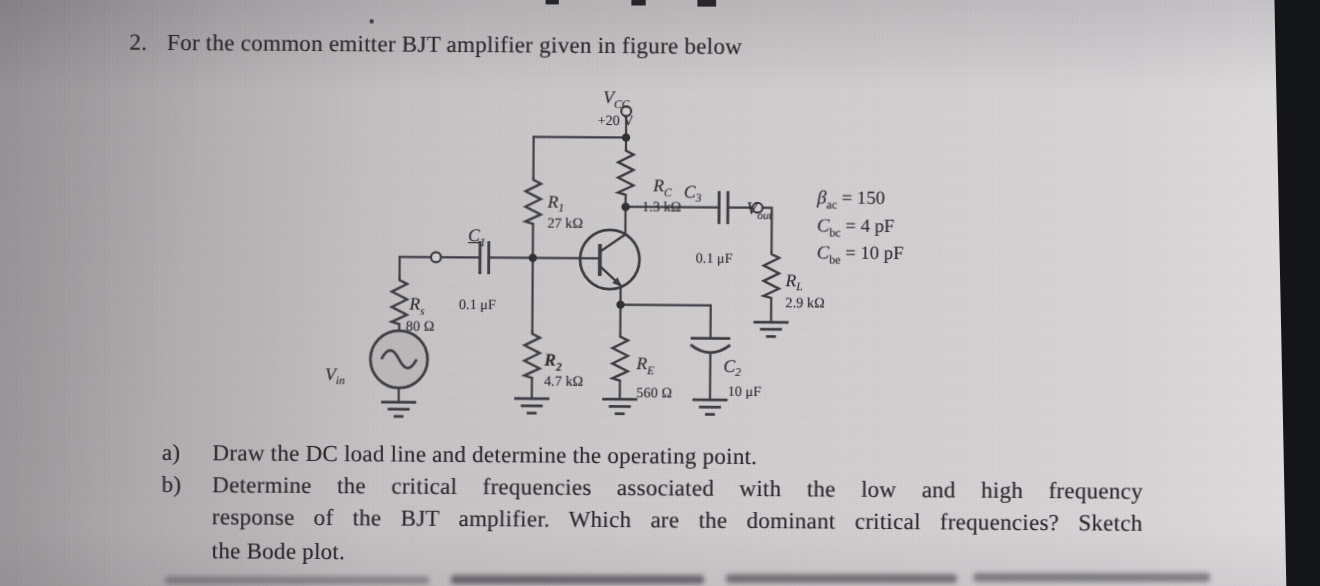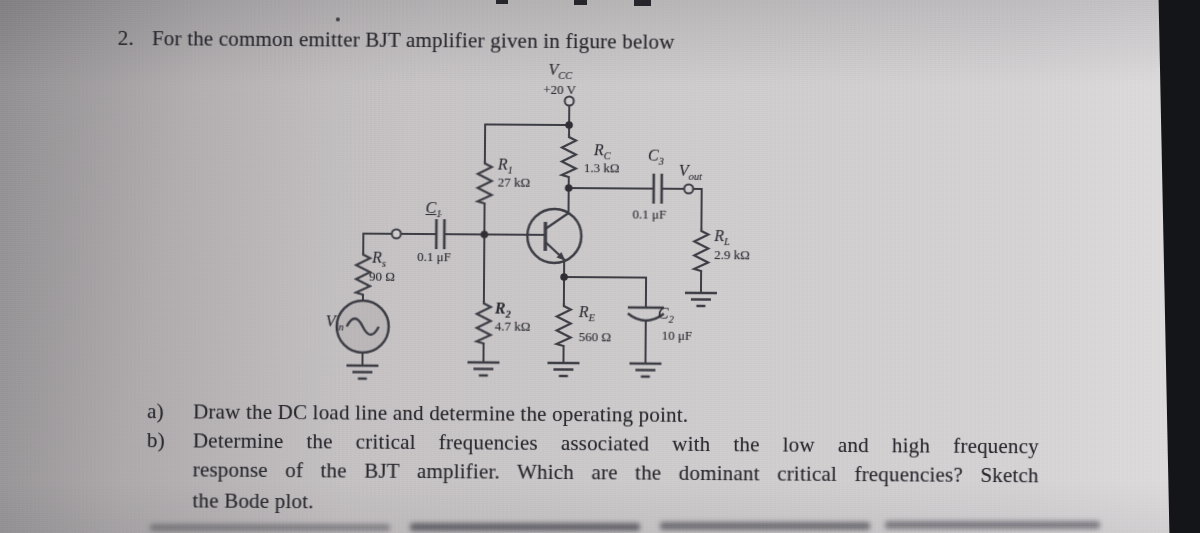--- a/index.html
+++ b/index.html
@@ -31,21 +31,21 @@
     color:#26262c; filter:blur(0.3px);
   }
   .content * { text-shadow:0 0 1px rgba(38,38,44,0.30); }
 
   .problem-line { position:absolute; left:118px; top:28px; font-size:21px; letter-spacing:.2px; white-space:nowrap; }
   .pnum { margin-right:18px; }
 
   svg.circuit { position:absolute; left:0; top:0; }
   .wire path, .wire circle, .wire use { stroke:#3c3c44; fill:none; }
 
-  .clabel, .cvalue, .params { position:absolute; white-space:nowrap; color:#2c2c33; }
+  .clabel, .cvalue, .params { position:absolute; white-space:nowrap; color:#2c2c33;margin-top:20px; }
   .clabel { font-style:italic; font-size:16px; }
   .cvalue { font-size:13px; }
   sub { font-size:.66em; line-height:0; }
   .params { font-size:17px; line-height:25px; }
   .p-sym { font-style:italic; }
   .p-val { margin-left:4px; }
 
   .parts { position:absolute; left:150px; top:401px; width:910px; font-size:21px; letter-spacing:.2px; }
   .part-row { position:absolute; left:0; display:flex; }
   .part-label { width:46px; flex:none; }
@@ -153,45 +153,50 @@
 
     <div class="clabel" style="left:549px;top:60px;"><span>V</span><sub>CC</sub></div>
     <div class="cvalue" style="left:544px;top:81px;">+20 V</div>
 
     <div class="clabel" style="left:499px;top:155px;"><span>R</span><sub>1</sub></div>
     <div class="cvalue" style="left:499px;top:174px;">27 kΩ</div>
 
     <div class="clabel" style="left:595px;top:140px;"><span>R</span><sub>C</sub></div>
     <div class="cvalue" style="left:585px;top:159px;">1.3 kΩ</div>
 
-    <div class="clabel" style="left:427px;top:199px;text-decoration:underline;"><span>C</span><sub>1</sub></div>
+    <div class="clabel" style="left:427px;top:186px;text-decoration:underline;"><span>C</span><sub>1</sub></div>
     <div class="cvalue" style="left:419px;top:249px;">0.1 μF</div>
 
     <div class="clabel" style="left:374px;top:249px;"><span>R</span><sub>s</sub></div>
-    <div class="cvalue" style="left:371px;top:269px;">90 Ω</div>
-
-    <div class="clabel" style="left:328px;top:313px;"><span>V</span><sub>in</sub></div>
+    <div class="cvalue" style="left:371px;top:269px;">80 Ω</div>
+
+    <div class="clabel" style="left:298px;top:313px;"><span>V</span><sub>in</sub></div>
 
     <div class="clabel" style="left:497px;top:299px;font-weight:bold;"><span>R</span><sub>2</sub></div>
     <div class="cvalue" style="left:497px;top:318px;">4.7 kΩ</div>
 
     <div class="clabel" style="left:581px;top:302px;"><span>R</span><sub>E</sub></div>
     <div class="cvalue" style="left:581px;top:328px;">560 Ω</div>
 
     <div class="clabel" style="left:660px;top:303px;text-align:center;"><span>C</span><sub>2</sub></div>
     <div class="cvalue" style="left:664px;top:326px;">10 μF</div>
 
-    <div class="clabel" style="left:649px;top:145px;"><span>C</span><sub>3</sub></div>
+    <div class="clabel" style="left:623px;top:145px;"><span>C</span><sub>3</sub></div>
     <div class="cvalue" style="left:634px;top:205px;">0.1 μF</div>
 
     <div class="clabel" style="left:680px;top:160px;"><span>V</span><sub>out</sub></div>
 
     <div class="clabel" style="left:716px;top:225px;text-align:center;"><span>R</span><sub>L</sub></div>
     <div class="cvalue" style="left:716px;top:245px;">2.9 kΩ</div>
 
+    <div class="params" style="left:744px;top:145px;">
+      <div class="param-row"><span class="p-sym">β</span><sub>ac</sub><span class="p-val">= 150</span></div>
+      <div class="param-row"><span class="p-sym">C</span><sub>bc</sub><span class="p-val">= 4 pF</span></div>
+      <div class="param-row"><span class="p-sym">C</span><sub>be</sub><span class="p-val">= 10 pF</span></div>
+    </div>
 
     <div class="parts">
       <div class="part-row" style="top:0;">
         <span class="part-label">a)</span>
         <span class="part-text">Draw the DC load line and determine the operating point.</span>
       </div>
       <div class="part-row" style="top:29px;">
         <span class="part-label">b)</span>
         <span class="part-text just">Determine the critical frequencies associated with the low and high frequency</span>
       </div>

